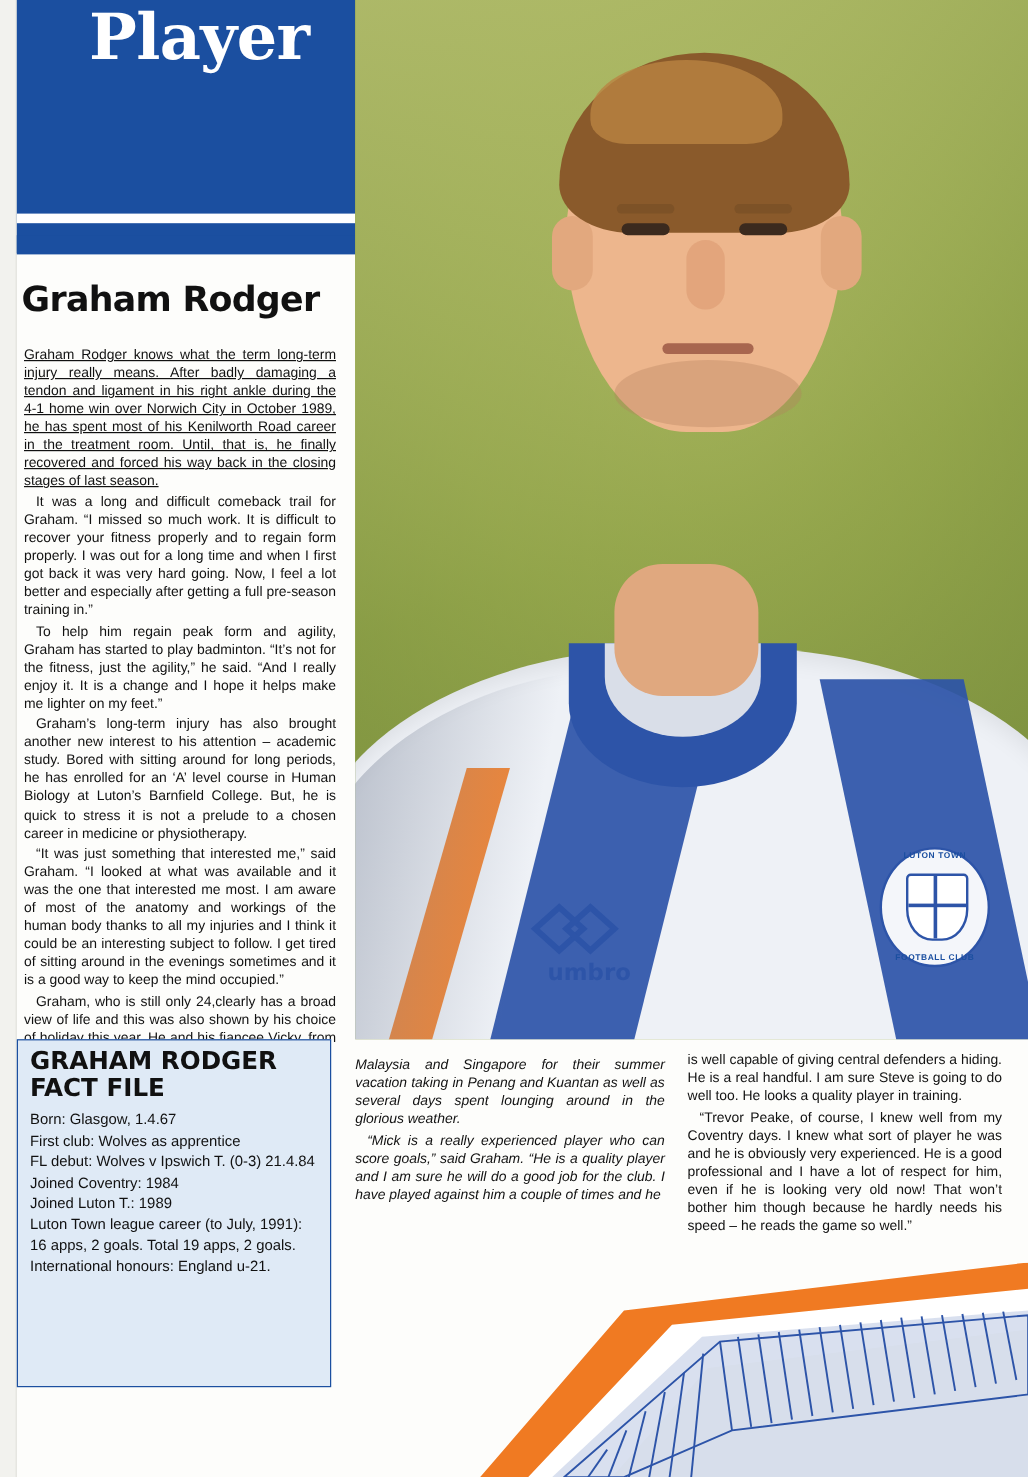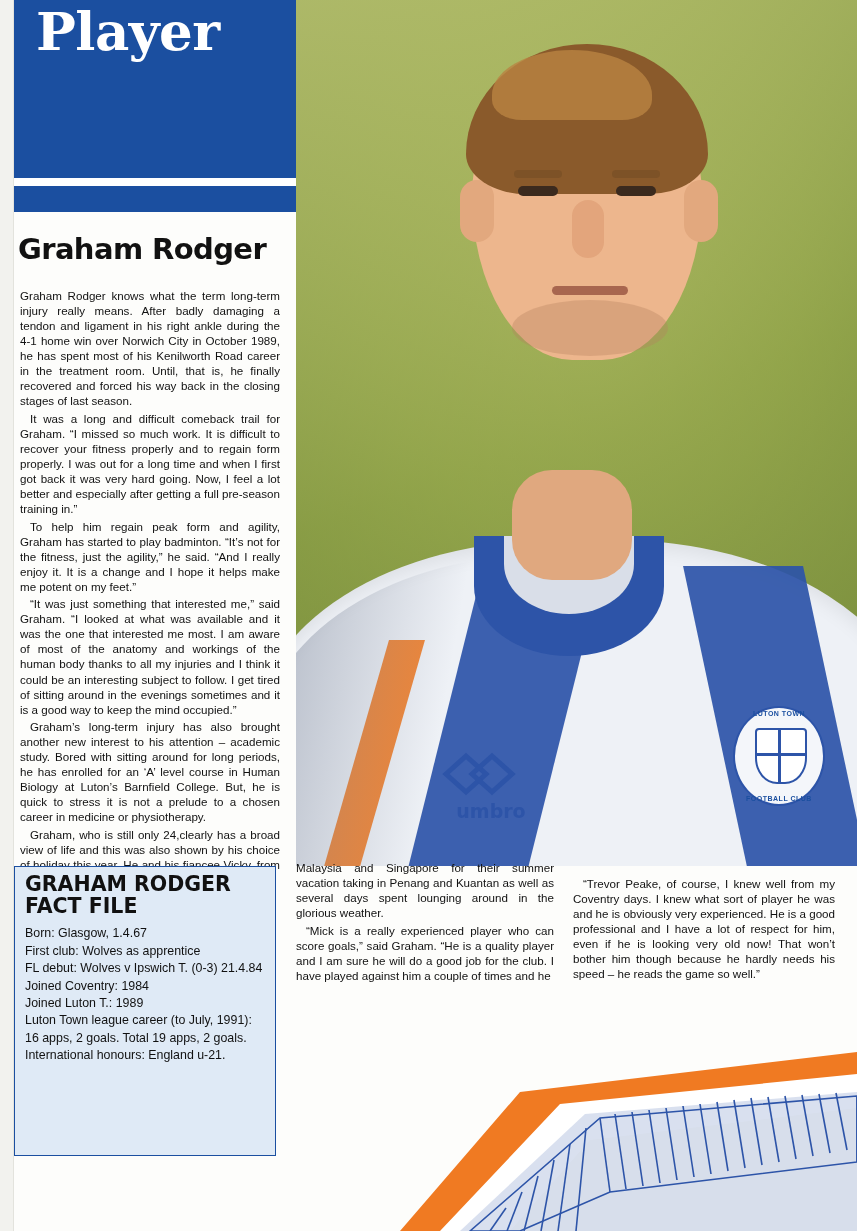--- a/index.html
+++ b/index.html
@@ -31,20 +31,21 @@
     position: absolute;
     left: 22px;
     top: 6px;
     width: 260px;
     color: #ffffff;
     font-family: "DejaVu Serif", serif;
     font-weight: bold;
     font-size: 53px;
     line-height: 0.98;
     letter-spacing: -0.5px;
+    text-align: center;
   }
   .masthead-underline {
     position: absolute;
     left: 14px;
     top: 196px;
     width: 290px;
     height: 15px;
     background: #1b4fa0;
   }
   .white-notch {
@@ -263,21 +264,21 @@
     position: absolute;
     left: 20px;
     top: 288px;
     width: 260px;
     font-size: 11.6px;
     line-height: 1.30;
     color: #111111;
     text-align: justify;
   }
   .left-body p { margin: 0 0 0.2em 0; text-indent: 10px; }
-  .left-body p.first { text-indent: 0; }
+  .left-body p.first { text-indent: 0; text-decoration: underline; }
 
   
   .factfile {
     position: absolute;
     left: 14px;
     top: 866px;
     width: 262px;
     height: 290px;
     background: #dfeaf6;
     border: 1.5px solid #1b4fa0;
@@ -298,26 +299,27 @@
     font-size: 12.4px;
     line-height: 1.40;
     color: #111;
   }
   .factfile-list div { margin-bottom: 0px; }
 
   
   .col-mid {
     position: absolute;
     left: 296px;
-    top: 860px;
+    top: 880px;
     width: 258px;
     font-size: 11.6px;
     line-height: 1.30;
     color: #111;
     text-align: justify;
+    font-style: italic;
   }
   .col-right {
     position: absolute;
     left: 573px;
     top: 876px;
     width: 262px;
     font-size: 11.6px;
     line-height: 1.30;
     color: #111;
     text-align: justify;
@@ -401,23 +403,23 @@
       </div>
       <div class="badge-text-bot">FOOTBALL CLUB</div>
     </div>
   </div>
 
   <div class="player-name">Graham Rodger</div>
 
   <div class="left-body">
     <p class="first">Graham Rodger knows what the term long-term injury really means. After badly damaging a tendon and ligament in his right ankle during the 4-1 home win over Norwich City in October 1989, he has spent most of his Kenilworth Road career in the treatment room. Until, that is, he finally recovered and forced his way back in the closing stages of last season.</p>
     <p>It was a long and difficult comeback trail for Graham. “I missed so much work. It is difficult to recover your fitness properly and to regain form properly. I was out for a long time and when I first got back it was very hard going. Now, I feel a lot better and especially after getting a full pre-season training in.”</p>
-    <p>To help him regain peak form and agility, Graham has started to play badminton. “It’s not for the fitness, just the agility,” he said. “And I really enjoy it. It is a change and I hope it helps make me potent on my feet.”</p>
+    <p>To help him regain peak form and agility, Graham has started to play badminton. “It’s not for the fitness, just the agility,” he said. “And I really enjoy it. It is a change and I hope it helps make me lighter on my feet.”</p>
+    <p>Graham’s long-term injury has also brought another new interest to his attention – academic study. Bored with sitting around for long periods, he has enrolled for an ‘A’ level course in Human Biology at Luton’s Barnfield College. But, he is quick to stress it is not a prelude to a chosen career in medicine or physiotherapy.</p>
     <p>“It was just something that interested me,” said Graham. “I looked at what was available and it was the one that interested me most. I am aware of most of the anatomy and workings of the human body thanks to all my injuries and I think it could be an interesting subject to follow. I get tired of sitting around in the evenings sometimes and it is a good way to keep the mind occupied.”</p>
-    <p>Graham’s long-term injury has also brought another new interest to his attention – academic study. Bored with sitting around for long periods, he has enrolled for an ‘A’ level course in Human Biology at Luton’s Barnfield College. But, he is quick to stress it is not a prelude to a chosen career in medicine or physiotherapy.</p>
     <p>Graham, who is still only 24,clearly has a broad view of life and this was also shown by his choice of holiday this year. He and his fiancee Vicky, from Weston-Super-Mare, chose to fly to</p>
   </div>
 
   <div class="factfile">
     <div class="factfile-title">
       <span>GRAHAM RODGER</span><br>
       <span>FACT FILE</span>
     </div>
     <div class="factfile-list">
       <div>Born: Glasgow, 1.4.67</div>
@@ -429,20 +431,21 @@
       <div>International honours: England u-21.</div>
     </div>
   </div>
 
   <div class="col-mid">
     <p class="first">Malaysia and Singapore for their summer vacation taking in Penang and Kuantan as well as several days spent lounging around in the glorious weather.</p>
     <p>“Mick is a really experienced player who can score goals,” said Graham. “He is a quality player and I am sure he will do a good job for the club. I have played against him a couple of times and he</p>
   </div>
 
   <div class="col-right">
+    <p class="first">is well capable of giving central defenders a hiding. He is a real handful. I am sure Steve is going to do well too. He looks a quality player in training.</p>
     <p>“Trevor Peake, of course, I knew well from my Coventry days. I knew what sort of player he was and he is obviously very experienced. He is a good professional and I have a lot of respect for him, even if he is looking very old now! That won’t bother him though because he hardly needs his speed – he reads the game so well.”</p>
   </div>
 
   <div class="deco">
     <svg width="457" height="179" viewBox="0 0 457 179" aria-hidden="true">
       <polygon points="0,179 120,40 457,0 457,30 150,72 60,179" fill="#f07a22"></polygon>
       <polygon points="40,179 160,52 457,22 457,56 190,88 110,179" fill="#ffffff"></polygon>
       <polygon points="60,179 185,62 457,40 457,179" fill="#2d54a8" opacity="0.18"></polygon>
       <g stroke="#2d54a8" stroke-width="1.6" fill="none">
         <path d="M70,179 L200,66 L457,44 L457,110 L210,140 L120,179 Z"></path>

